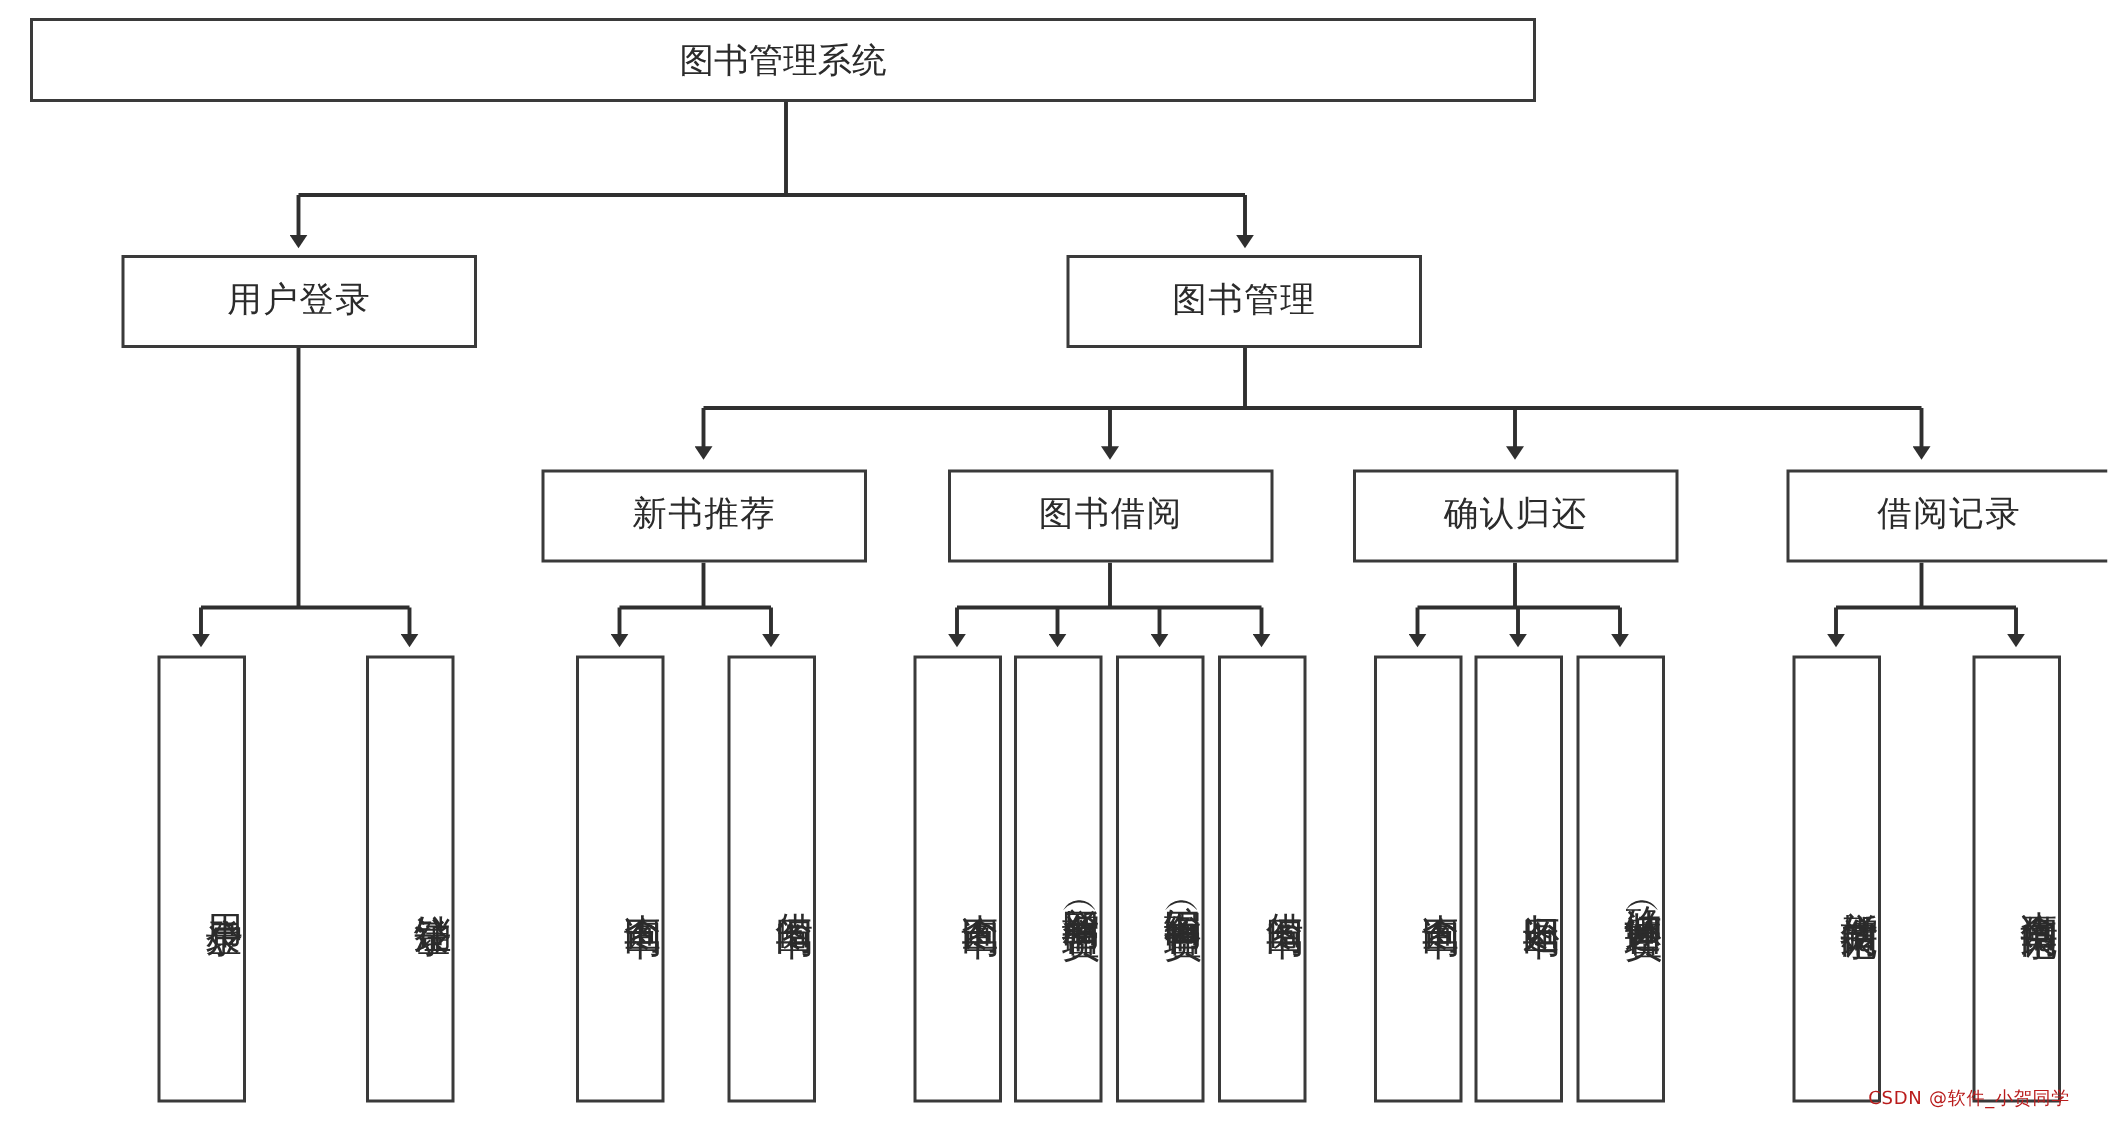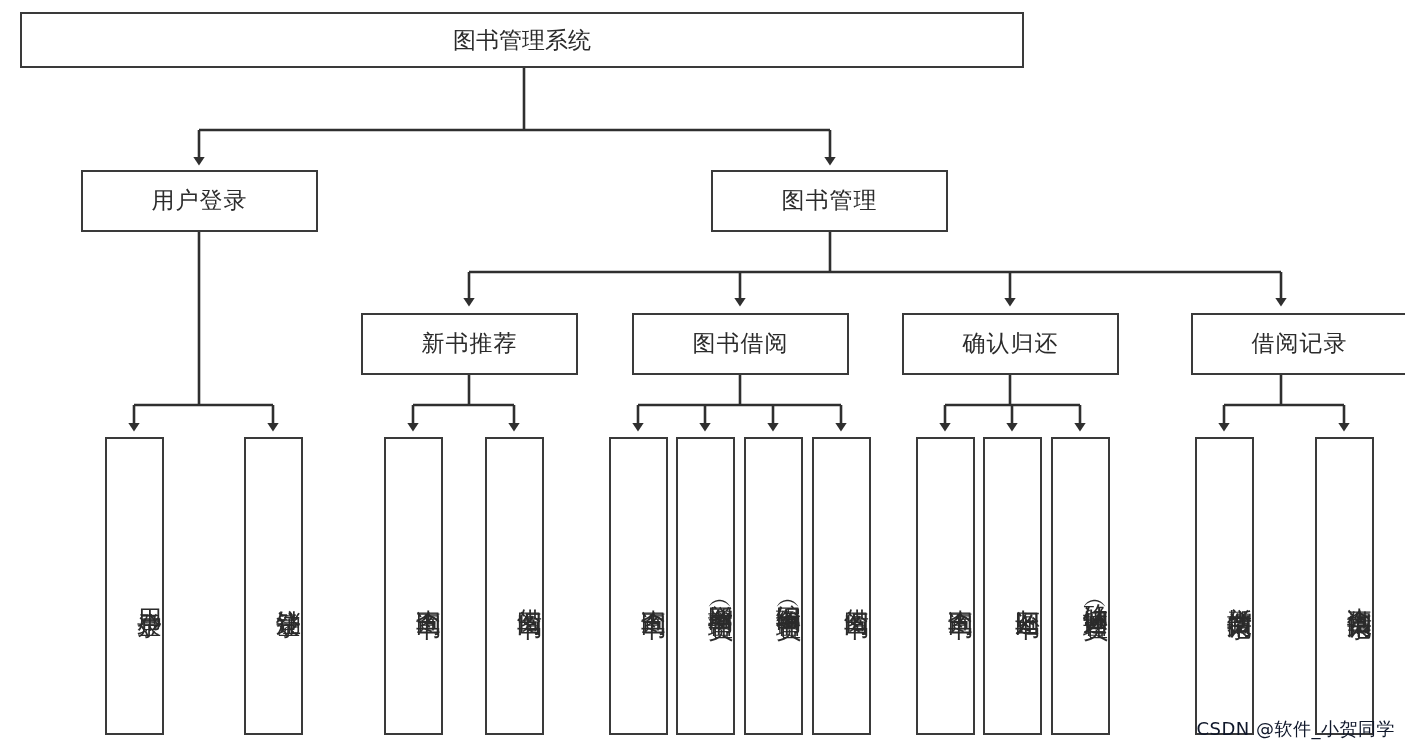--- a/index.html
+++ b/index.html
@@ -53,24 +53,24 @@
     line-height: 1.05;
     letter-spacing: 2px;
   }
   .node.vert .vlabel {
     writing-mode: vertical-rl;
     text-orientation: upright;
     white-space: nowrap;
   }
   .watermark {
     position: absolute;
-    right: 10px;
+    right: 25px;
     bottom: 6px;
-    font-size: 18px;
-    color: #0f172a;
+    font-size: 12px;
+    color: #b91c1c;
     letter-spacing: 0.5px;
     white-space: nowrap;
   }
 </style>
 </head>
 <body>
 
 <div id="canvas">
 
   <svg class="wires" viewBox="0 0 1405 747">

